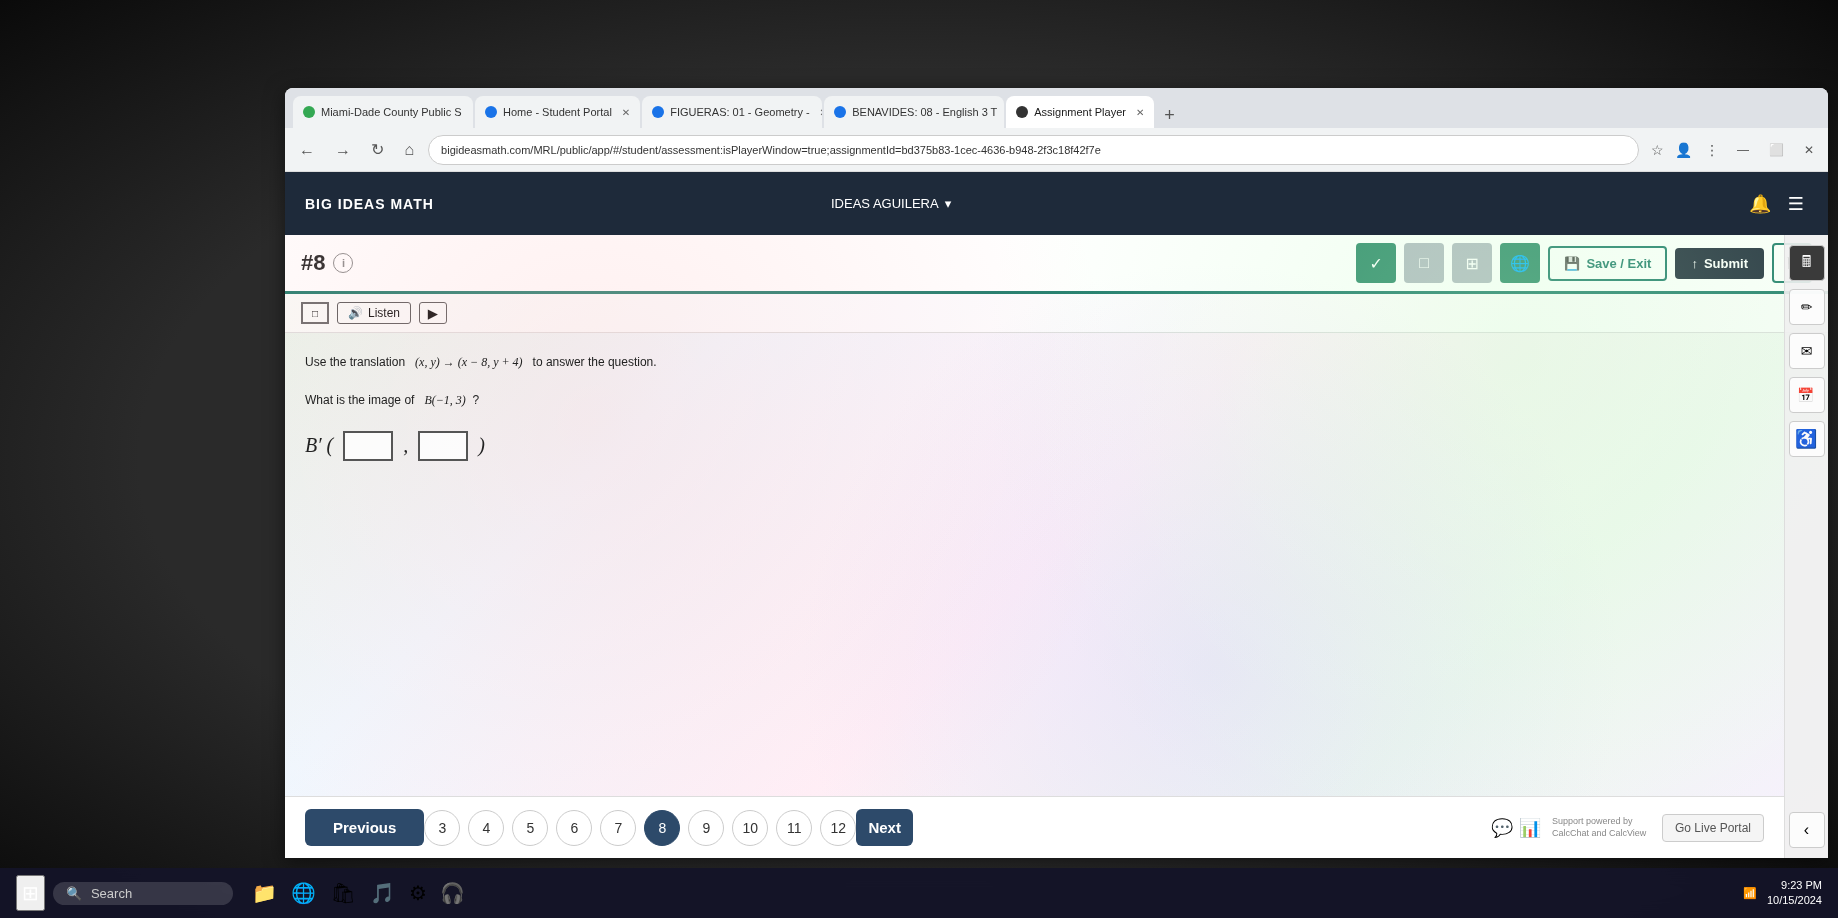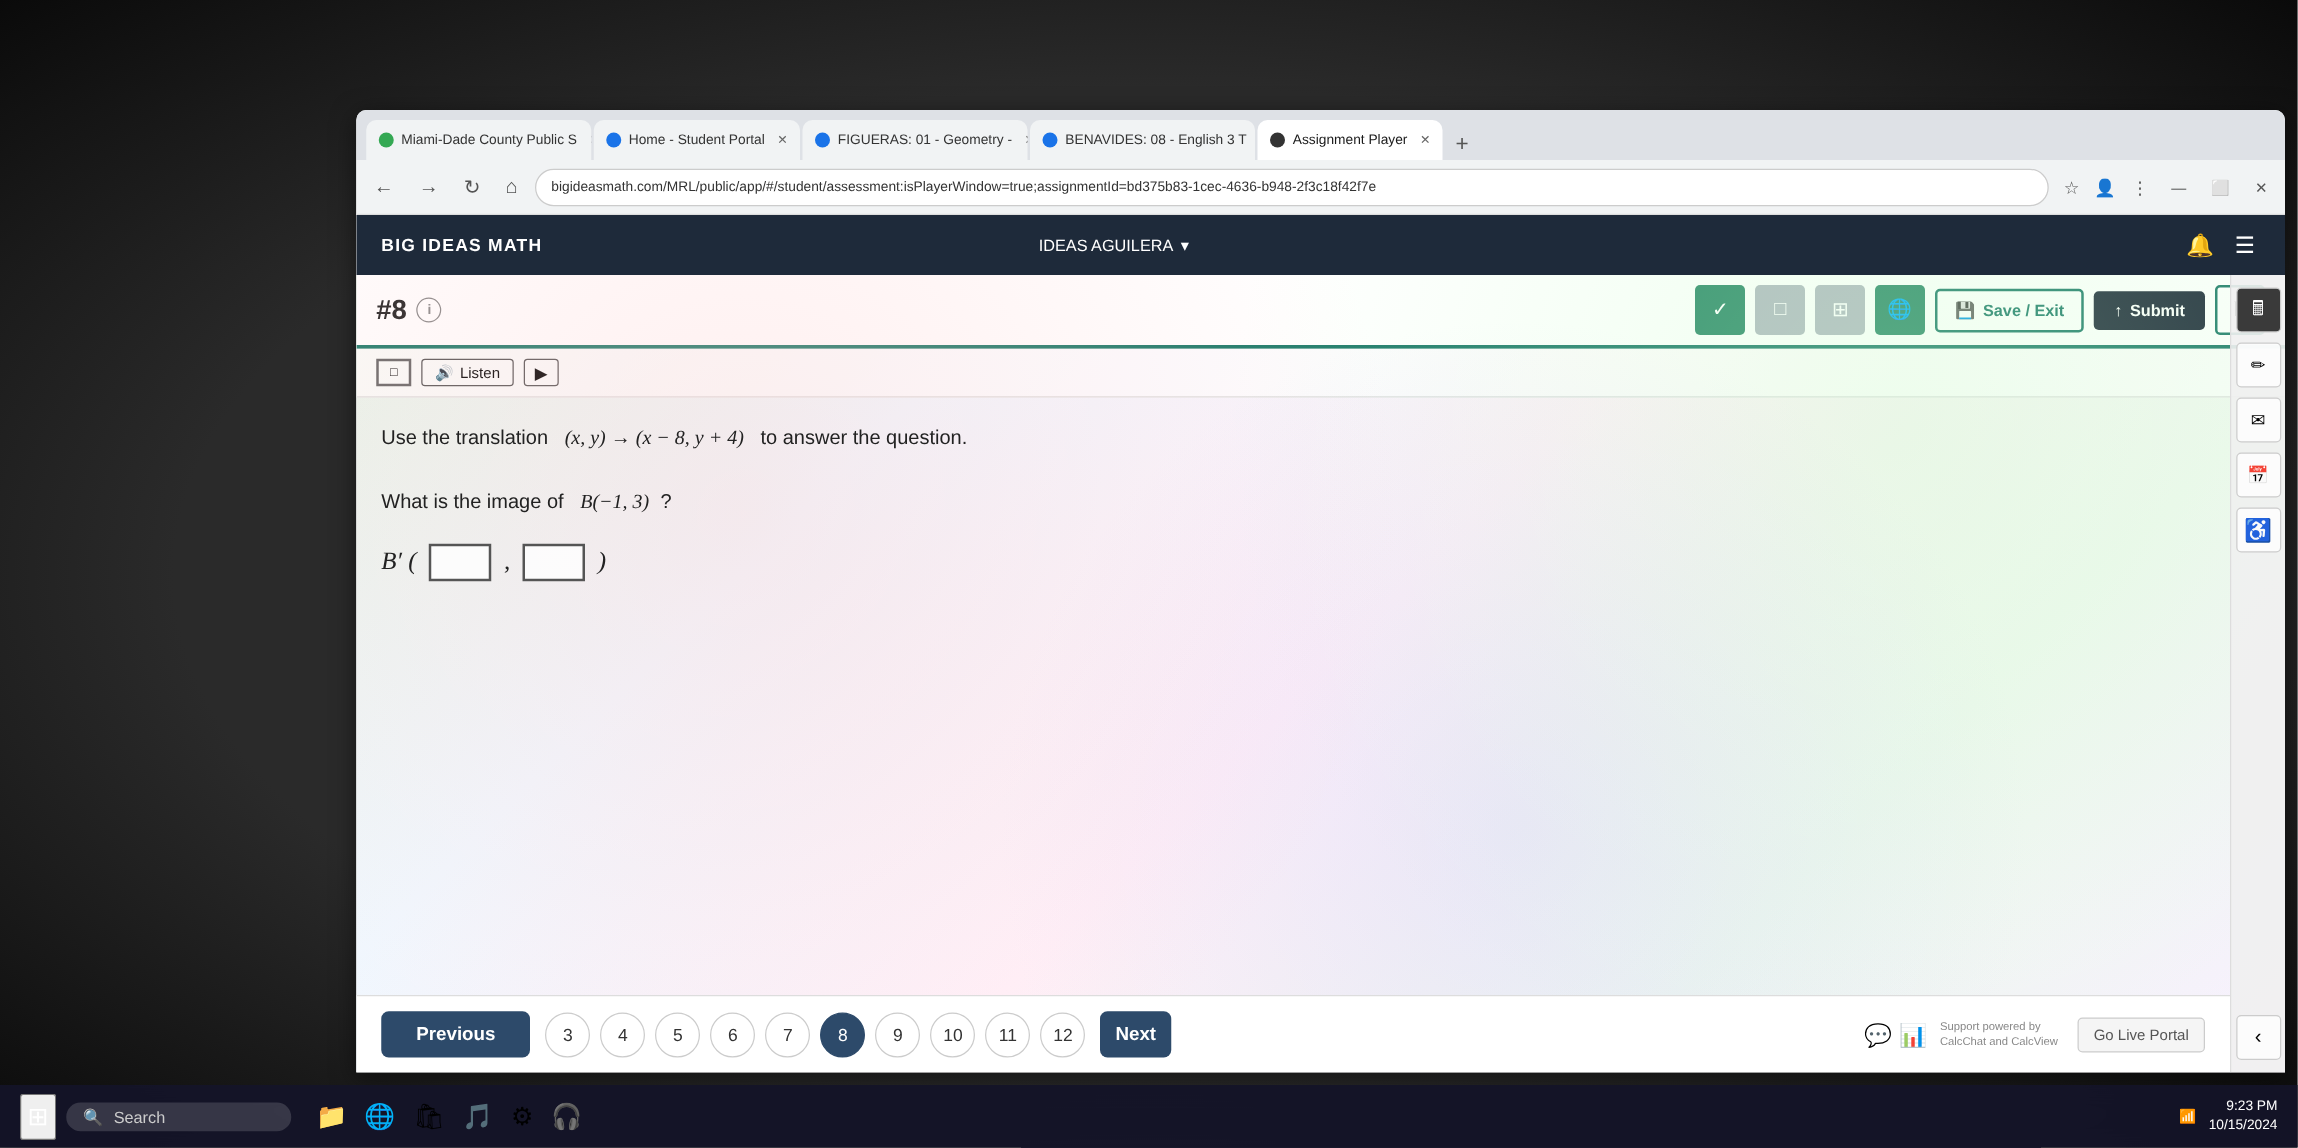--- a/index.html
+++ b/index.html
@@ -141,21 +141,21 @@
       overflow: hidden;
     }
 
     
     .app-header {
       background: #1e2a3a;
       color: #fff;
       display: flex;
       align-items: center;
       padding: 0 20px;
-      height: 48px;
+      height: 63px;
     }
 
     .app-logo {
       font-weight: bold;
       font-size: 14px;
       letter-spacing: 1px;
       text-transform: uppercase;
     }
 
     .header-user {
@@ -339,21 +339,21 @@
       background: none;
       cursor: pointer;
       display: flex;
       align-items: center;
       justify-content: center;
     }
 
     
     .question-body {
       padding: 20px 20px 10px 20px;
-      font-size: 16px;
+      font-size: 12px;
       color: #222;
       line-height: 1.6;
       position: relative;
       z-index: 1;
     }
 
     
     .answer-area {
       padding: 10px 20px 20px 20px;
       font-size: 18px;
@@ -415,21 +415,21 @@
       color: #fff;
     }
 
     
     .nav-bar {
       background: #fff;
       border-top: 1px solid #ddd;
       padding: 12px 20px;
       display: flex;
       align-items: center;
-      gap: 12px;
+      gap: 0;
     }
 
     .prev-btn {
       background: #2d4a6a;
       color: #fff;
       border: none;
       border-radius: 6px;
       padding: 10px 28px;
       font-size: 15px;
       cursor: pointer;

